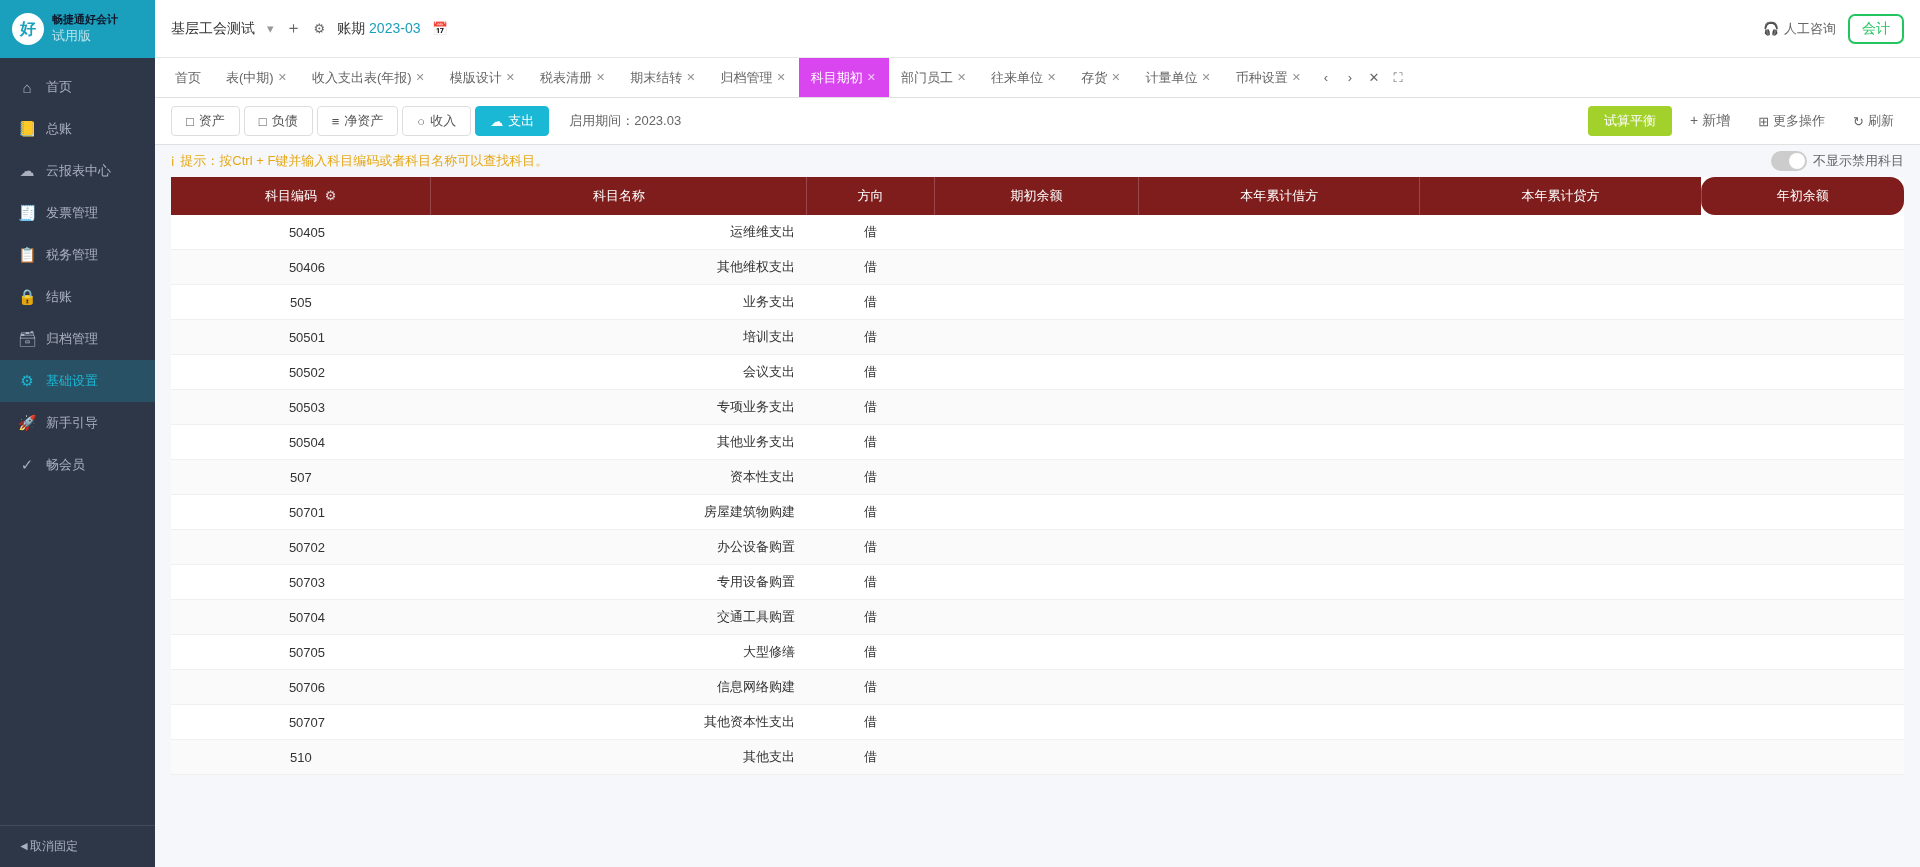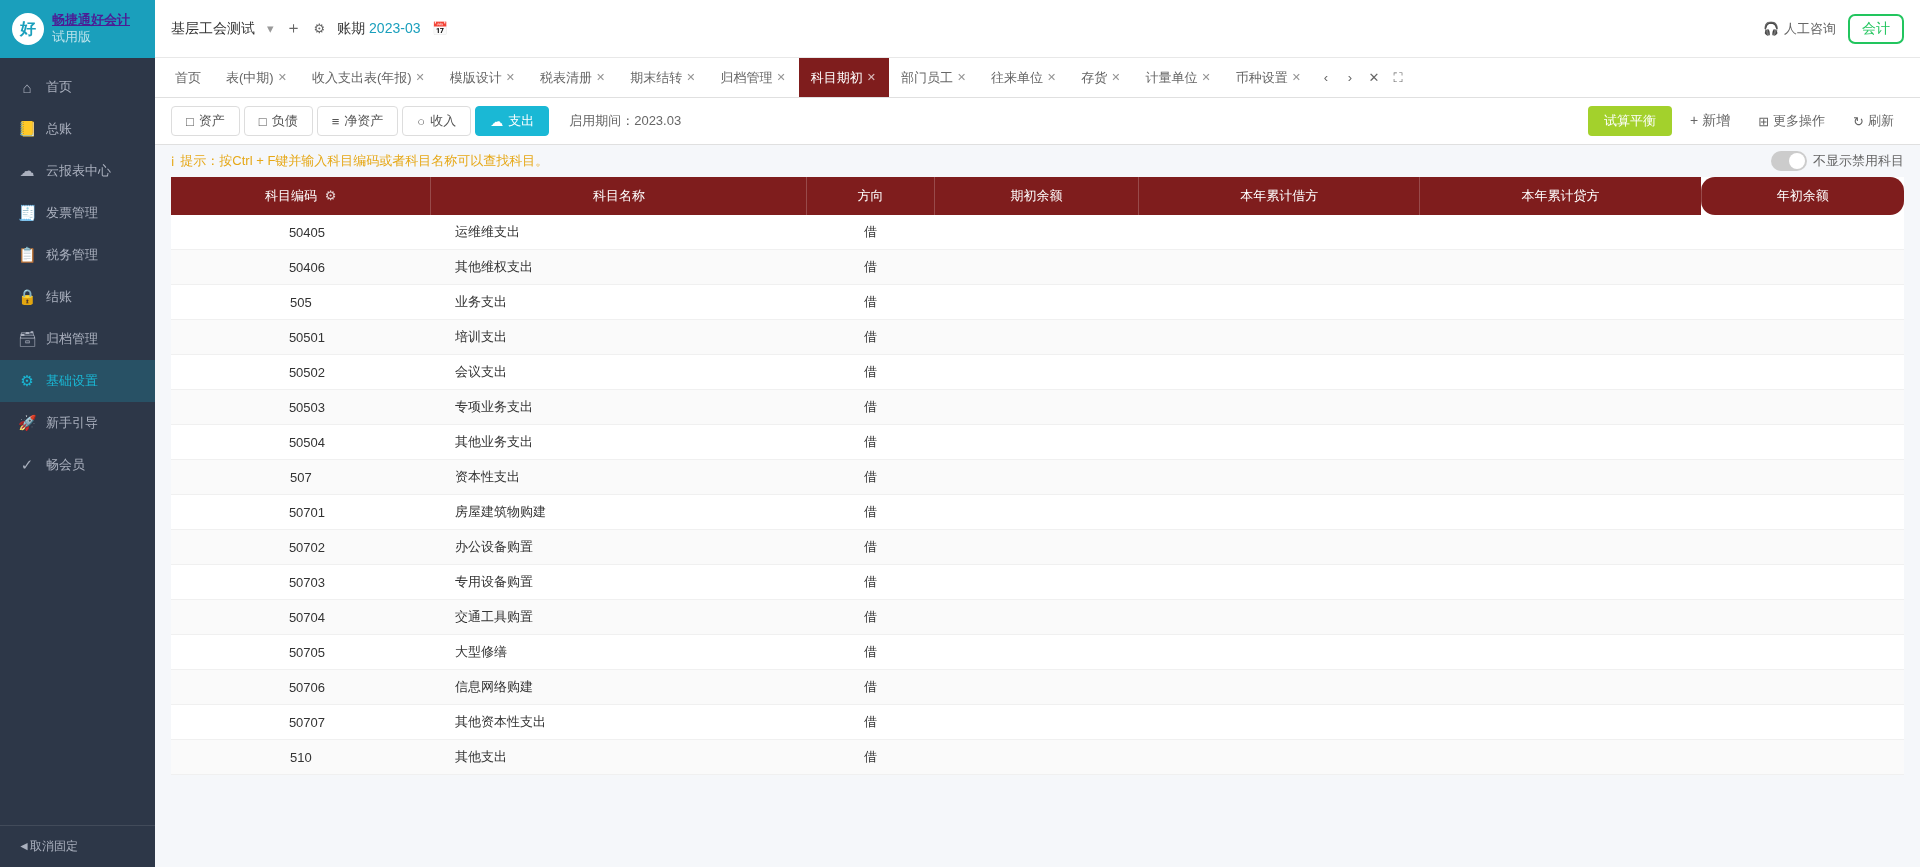--- a/index.html
+++ b/index.html
@@ -2,21 +2,21 @@
 <html><head>
   <meta charset="utf-8">
   <style>
     * { margin: 0; padding: 0; box-sizing: border-box; }
     body { font-family: "Microsoft YaHei", "PingFang SC", sans-serif; font-size: 13px; background: #f0f2f5; width: 1920px; height: 867px; overflow: hidden; display: flex; flex-direction: row; }
 
     
     .sidebar { width: 155px; background: #2d3748; display: flex; flex-direction: column; height: 867px; flex-shrink: 0; }
     .sidebar-logo { background: #1a9fbc; padding: 10px 12px; display: flex; align-items: center; gap: 8px; height: 58px; }
     .sidebar-logo-icon { width: 32px; height: 32px; background: white; border-radius: 50%; display: flex; align-items: center; justify-content: center; color: #1a9fbc; font-size: 16px; font-weight: bold; flex-shrink: 0; }
-    .sidebar-logo-text { color: #4c1d95; font-size: 13px; font-weight: bold; line-height: 1.2; text-decoration: underline; }
+    .sidebar-logo-text { color: #0f172a; font-size: 11px; font-weight: bold; line-height: 1.2; }
     .sidebar-logo-sub { color: rgba(255,255,255,0.7); font-size: 13px; }
     .sidebar-nav { flex: 1; padding: 8px 0; }
     .sidebar-item { display: flex; align-items: center; gap: 10px; padding: 12px 18px; color: #aab0be; cursor: pointer; transition: background 0.2s; }
     .sidebar-item.active { background: rgba(26,159,188,0.25); color: #1ab8d5; }
     .sidebar-item-icon { width: 18px; text-align: center; font-size: 15px; }
     .sidebar-item-label { font-size: 13px; }
     .sidebar-collapse { padding: 12px 18px; color: #aab0be; cursor: pointer; display: flex; align-items: center; gap: 6px; font-size: 12px; border-top: 1px solid rgba(255,255,255,0.1); }
 
     
     .main { flex: 1; display: flex; flex-direction: column; height: 867px; overflow: hidden; }
@@ -30,21 +30,21 @@
     .topbar-period { font-size: 14px; color: #333; }
     .topbar-period-val { color: #1a9fbc; font-weight: 500; }
     .topbar-calendar { color: #1a9fbc; cursor: pointer; }
     .topbar-spacer { flex: 1; }
     .topbar-help { display: flex; align-items: center; gap: 4px; color: #666; cursor: pointer; font-size: 13px; }
     .topbar-user-btn { border: 2px solid #22c55e; color: #22c55e; background: white; padding: 4px 12px; border-radius: 7px; font-size: 14px; cursor: pointer; font-weight: 500; }
 
     
     .tabbar { background: white; border-bottom: 1px solid #e0e0e0; display: flex; align-items: center; padding: 0 8px; height: 40px; flex-shrink: 0; overflow: hidden; }
     .tab { display: flex; align-items: center; gap: 4px; padding: 0 12px; height: 40px; font-size: 13px; color: #666; cursor: pointer; white-space: nowrap; border-right: 1px solid transparent; flex-shrink: 0; }
-    .tab.active { color: white; background: #7f1d1d; }
+    .tab.active { color: white; background: #d946ef; }
     .tab-close { font-size: 11px; color: inherit; opacity: 0.7; cursor: pointer; }
     .tabbar-nav-btn { width: 24px; height: 24px; display: flex; align-items: center; justify-content: center; color: #666; cursor: pointer; flex-shrink: 0; }
     .tabbar-close-btn { width: 24px; height: 24px; display: flex; align-items: center; justify-content: center; color: #666; cursor: pointer; flex-shrink: 0; }
     .tabbar-max-btn { width: 24px; height: 24px; display: flex; align-items: center; justify-content: center; color: #666; cursor: pointer; flex-shrink: 0; }
 
     
     .content { flex: 1; background: #f5f7fa; display: flex; flex-direction: column; overflow: hidden; }
 
     
     .subtabbar { background: white; padding: 8px 16px; display: flex; align-items: center; gap: 4px; border-bottom: 1px solid #e0e0e0; flex-shrink: 0; justify-content: space-between; }
@@ -67,21 +67,21 @@
 
     
     .table-container { flex: 1; overflow: auto; padding: 0 16px 16px 16px; }
     table { width: 100%; border-collapse: collapse; background: white; }
     thead tr { background: #7f1d1d; color: white; }
     thead th { padding: 10px 8px; text-align: center; font-weight: 500; font-size: 13px; white-space: nowrap; border-right: 1px solid rgba(255,255,255,0.2); }
     thead th:last-child { border-right: none; border-radius: 14px; }
     tbody tr { border-bottom: 1px solid #f0f0f0; }
     tbody td { padding: 8px 12px; font-size: 13px; color: #333; text-align: center; }
     tbody td:first-child { text-align: center; }
-    tbody td:nth-child(2) { text-align: left; padding-left: 24px; }
+    tbody td:nth-child(2) { text-align: right; padding-left: 24px; }
     .row-parent td { font-weight: normal; }
     .row-parent td:first-child { font-weight: normal; }
 
     
     .table-container::-webkit-scrollbar { width: 8px; }
     .table-container::-webkit-scrollbar-track { background: #f1f1f1; }
     .table-container::-webkit-scrollbar-thumb { background: #ccc; border-radius: 4px; }
 
     
     .gear-icon-inline { display: inline-block; margin-left: 4px; cursor: pointer; color: rgba(255,255,255,0.8); }

